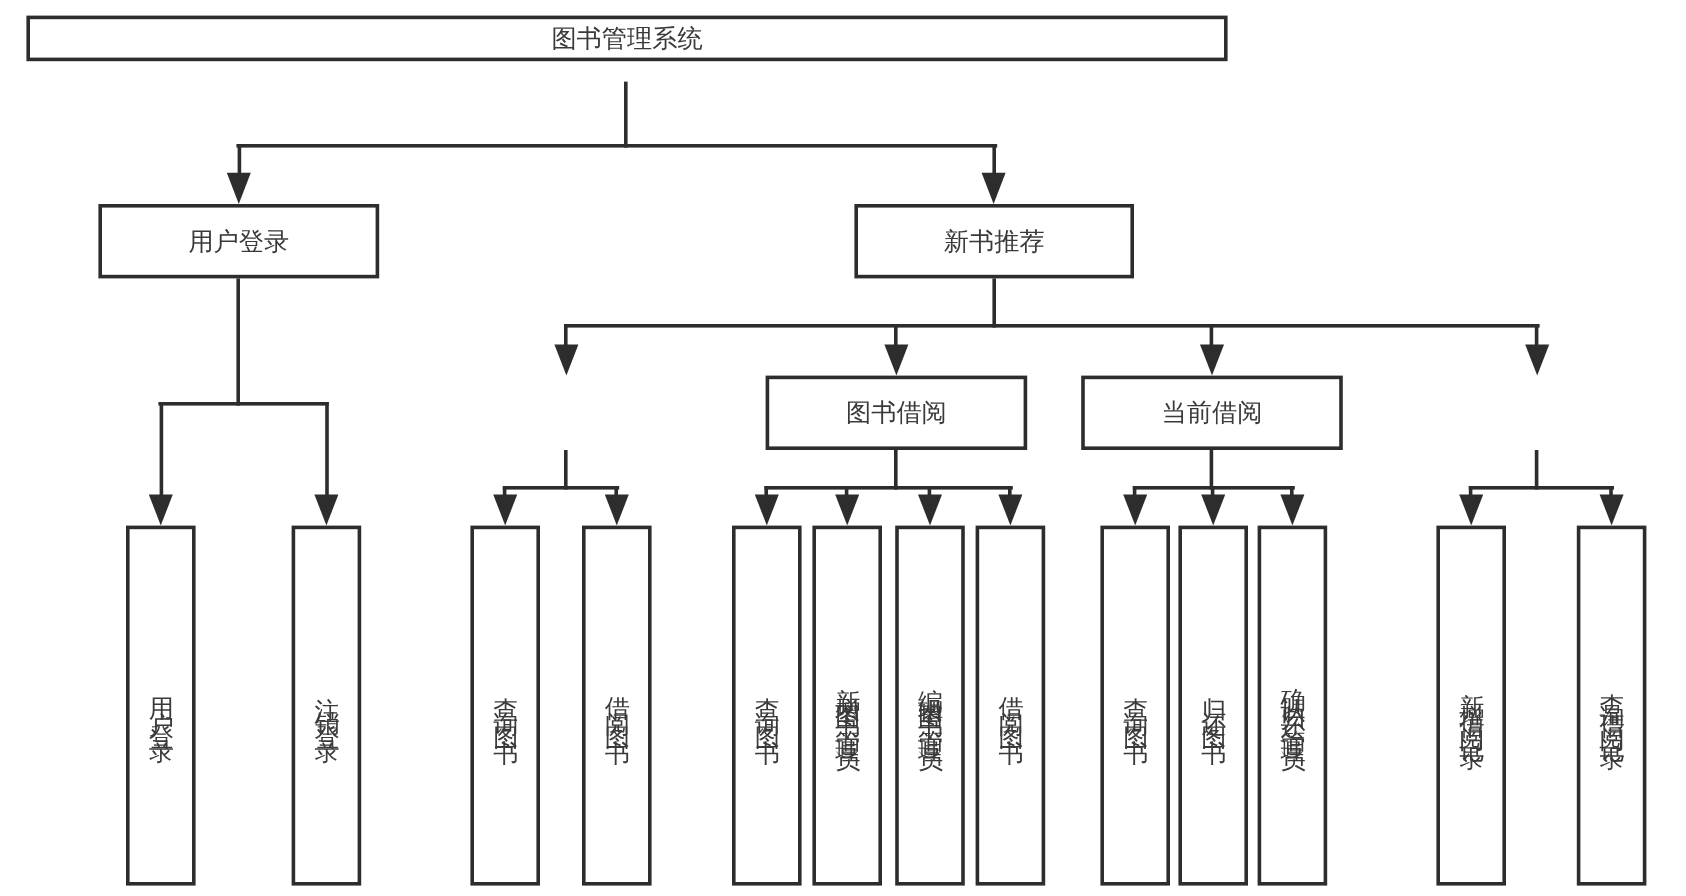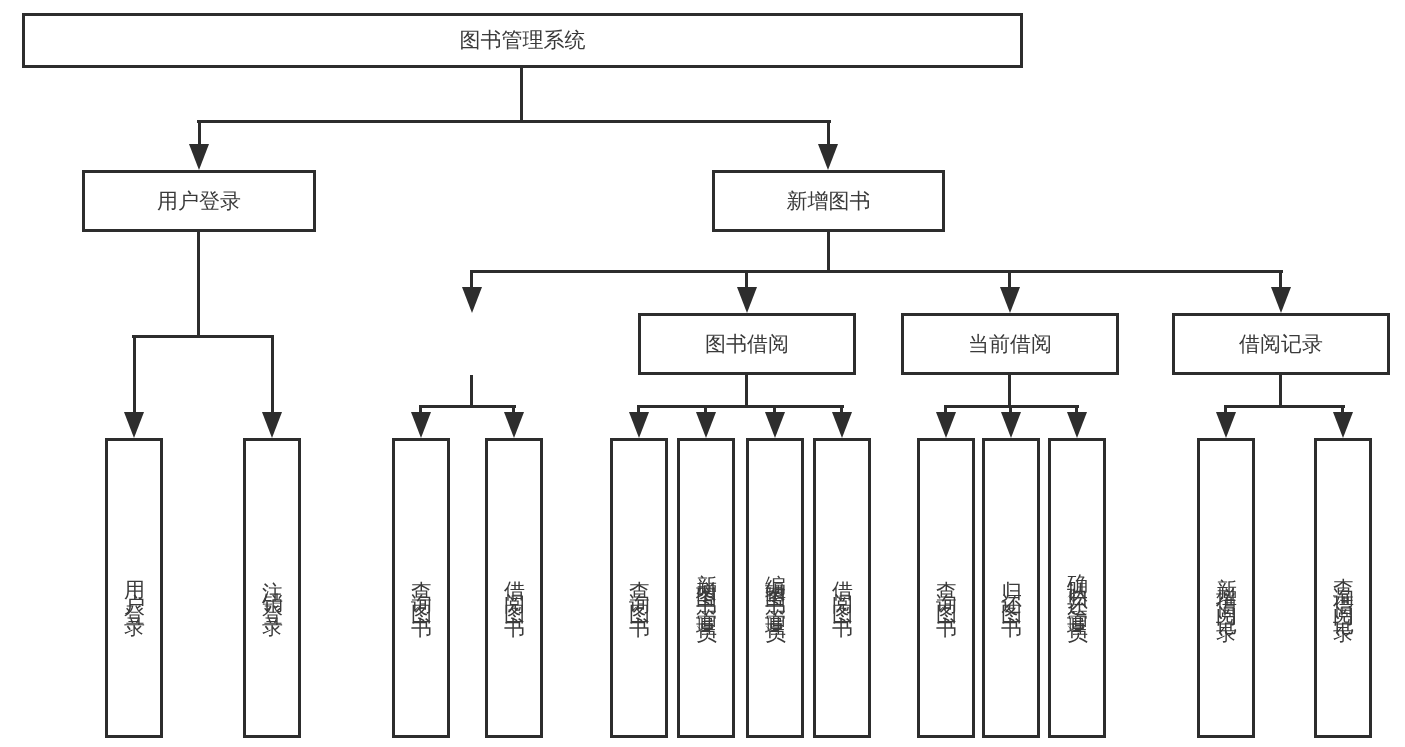--- a/index.html
+++ b/index.html
@@ -29,36 +29,36 @@
     position:absolute;left:1188px;top:714px;z-index:5;
     font-size:19px;color:#9c9c9c;letter-spacing:1px;
     text-shadow:1px 1px 0 #ffffff,-1px -1px 0 #ffffff,0 0 2px #ffffff;
   }
 </style>
 </head>
 <body>
 
 <div id="canvas">
 
-  <div class="box" style="left:22px;top:13px;width:1001px;height:55px">
+  <div class="box" style="left:22px;top:13px;width:1001px;height:38px">
     <span class="lbl">图书管理系统</span>
   </div>
 
   <div class="vline" style="left:520px;top:68px;height:55px"></div>
   <div class="hline" style="left:197px;top:120px;width:634px"></div>
   <div class="vline" style="left:198px;top:120px;height:26px"></div>
   <div class="arrow" style="left:189px;top:144px"></div>
   <div class="vline" style="left:827px;top:120px;height:26px"></div>
   <div class="arrow" style="left:818px;top:144px"></div>
 
   <div class="box" style="left:82px;top:170px;width:234px;height:62px">
     <span class="lbl">用户登录</span>
   </div>
   <div class="box" style="left:712px;top:170px;width:233px;height:62px">
-    <span class="lbl">新增图书</span>
+    <span class="lbl">新书推荐</span>
   </div>
 
   <div class="vline" style="left:197px;top:232px;height:106px"></div>
   <div class="hline" style="left:132px;top:335px;width:142px"></div>
   <div class="vline" style="left:133px;top:335px;height:78px"></div>
   <div class="arrow" style="left:124px;top:412px"></div>
   <div class="vline" style="left:271px;top:335px;height:78px"></div>
   <div class="arrow" style="left:262px;top:412px"></div>
 
   <div class="vline" style="left:827px;top:232px;height:41px"></div>
@@ -70,23 +70,20 @@
   <div class="vline" style="left:1008px;top:270px;height:18px"></div>
   <div class="arrow" style="left:1000px;top:287px"></div>
   <div class="vline" style="left:1279px;top:270px;height:18px"></div>
   <div class="arrow" style="left:1271px;top:287px"></div>
 
   <div class="box" style="left:901px;top:313px;width:218px;height:62px">
     <span class="lbl">当前借阅</span>
   </div>
   <div class="box" style="left:638px;top:313px;width:218px;height:62px">
     <span class="lbl">图书借阅</span>
-  </div>
-  <div class="box" style="left:1172px;top:313px;width:218px;height:62px">
-    <span class="lbl">借阅记录</span>
   </div>
 
   <div class="vline" style="left:470px;top:375px;height:33px"></div>
   <div class="hline" style="left:419px;top:405px;width:97px"></div>
   <div class="vline" style="left:419px;top:405px;height:9px"></div>
   <div class="arrow" style="left:411px;top:412px"></div>
   <div class="vline" style="left:512px;top:405px;height:9px"></div>
   <div class="arrow" style="left:504px;top:412px"></div>
 
   <div class="vline" style="left:745px;top:375px;height:33px"></div>

